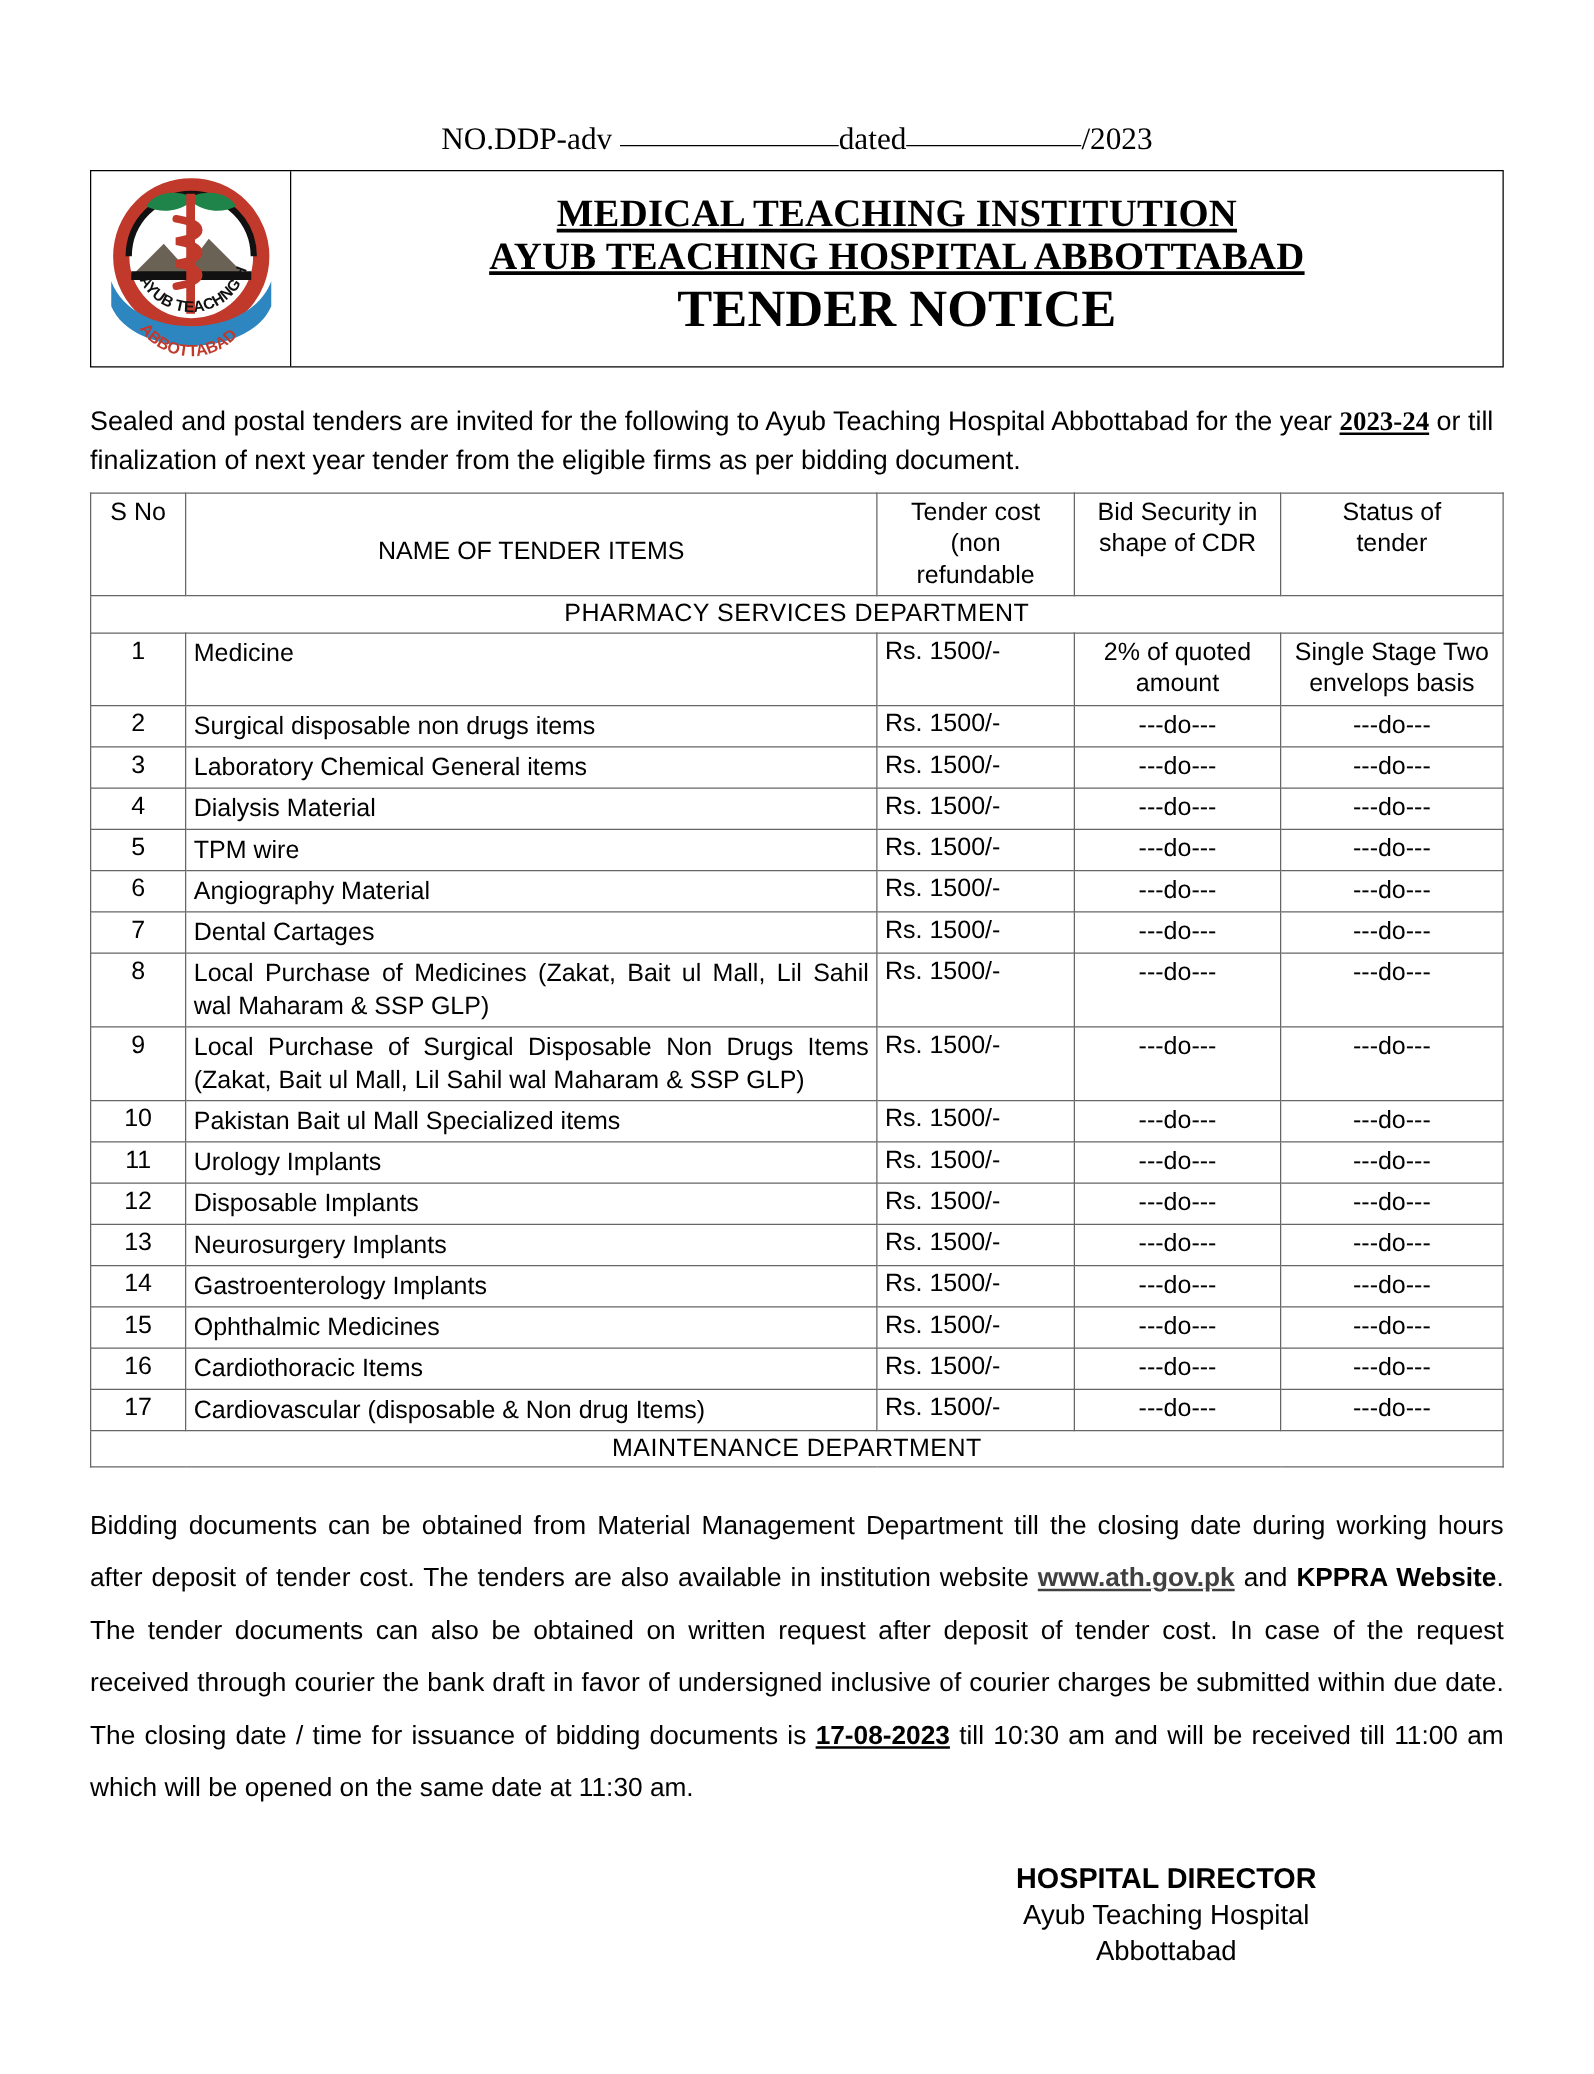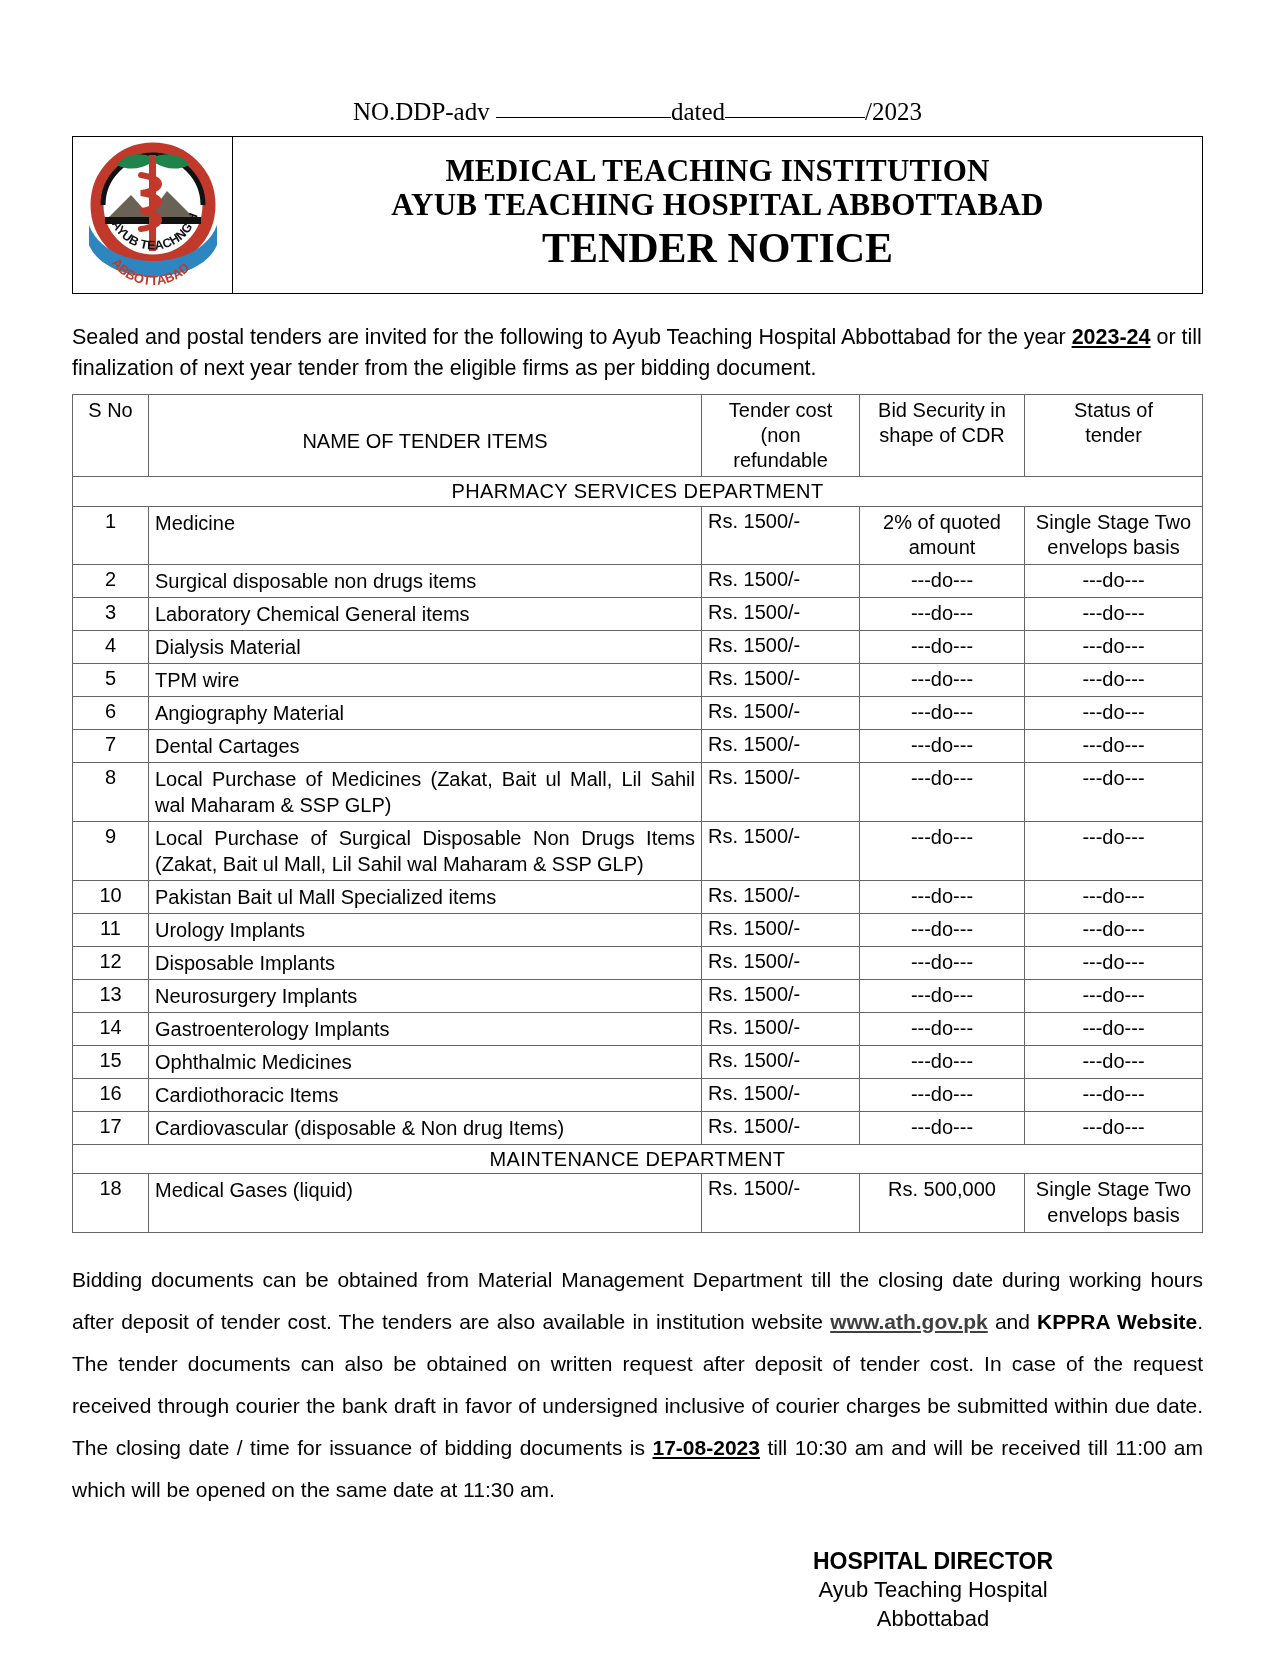--- a/index.html
+++ b/index.html
@@ -57,33 +57,34 @@
     flex: 1 1 auto;
     display: flex;
     flex-direction: column;
     align-items: center;
     justify-content: center;
     font-family: "Liberation Serif", serif;
     font-weight: bold;
     line-height: 1.12;
     padding-bottom: 4px;
   }
-  .title-l1, .title-l2 { font-size: 31px; letter-spacing: 0.2px; }
+  .title-l1, .title-l2 { font-size: 31px; letter-spacing: 0.2px; text-decoration: underline; }
   .title-l3 { font-size: 42px; margin-top: 2px; }
 
   
   .intro {
     font-size: 21.5px;
     line-height: 1.45;
     margin-top: 28px;
     margin-bottom: 10px;
   }
   .intro b.ul {
     font-weight: bold;
     text-decoration: underline;
+    font-family: Liberation Serif, serif;
   }
 
   
   table.tender {
     width: 100%;
     border-collapse: collapse;
     table-layout: fixed;
   }
   table.tender td, table.tender th {
     border: 1px solid #666;
@@ -353,27 +354,20 @@
         <tr>
           <td class="c-sno">17</td>
           <td class="c-name">Cardiovascular (disposable &amp; Non drug Items)</td>
           <td class="c-cost">Rs. 1500/-</td>
           <td class="c-bid">---do---</td>
           <td class="c-status">---do---</td>
         </tr>
         <tr class="dept-row">
           <td colspan="5">MAINTENANCE  DEPARTMENT</td>
         </tr>
-        <tr>
-          <td class="c-sno tall">18</td>
-          <td class="c-name tall">Medical Gases (liquid)</td>
-          <td class="c-cost tall">Rs. 1500/-</td>
-          <td class="c-bid tall">Rs. 500,000</td>
-          <td class="c-status tall">Single  Stage Two envelops basis</td>
-        </tr>
       </tbody>
   </table>
 
   <div class="footer-para">
     <span>Bidding documents can be obtained from Material Management Department till the closing date during working hours after deposit of tender cost. The tenders are also available in institution website </span><a class="link" href="#">www.ath.gov.pk</a><span> and </span><b>KPPRA Website</b><span>.  The tender documents can also be obtained on written request after deposit of tender cost. In case of the request received through courier the bank draft in favor of undersigned inclusive of courier charges be submitted within due date. The closing date / time for issuance of bidding documents is </span><b class="ul">17-08-2023</b><span> till 10:30 am and will be received till 11:00 am which will be opened on the same date at 11:30 am.</span>
   </div>
 
   <div class="signature">
     <div class="sig-title">HOSPITAL DIRECTOR</div>
     <div class="sig-l1">Ayub Teaching Hospital</div>

